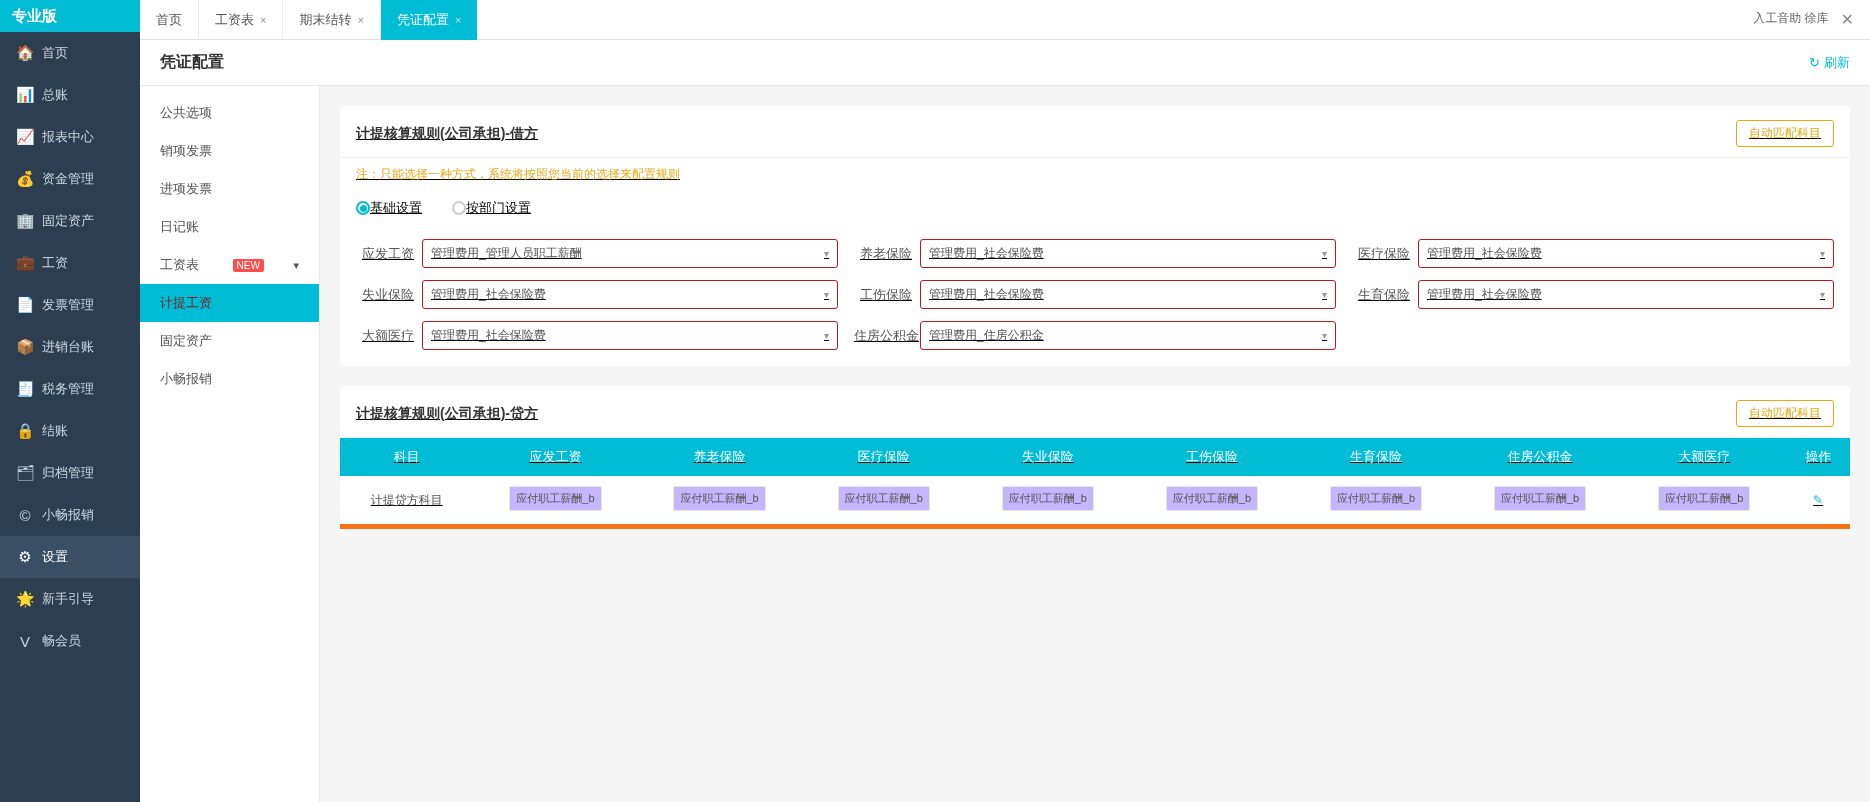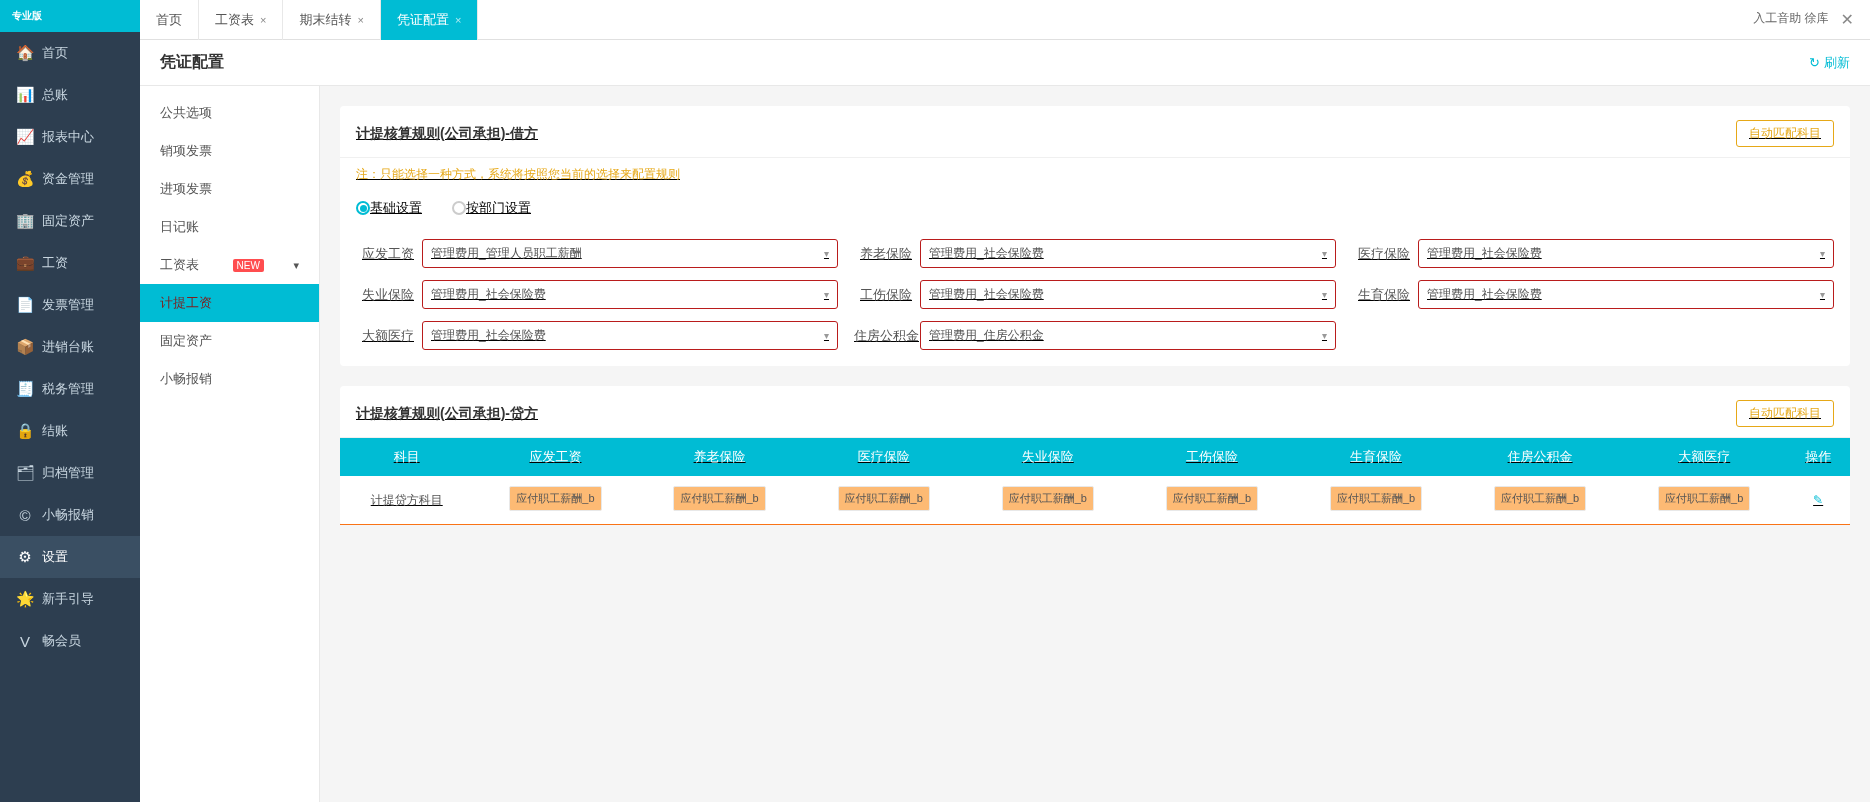--- a/index.html
+++ b/index.html
@@ -11,21 +11,21 @@
       background: #2d3e50;
       display: flex;
       flex-direction: column;
       color: #c8d6e0;
       flex-shrink: 0;
       height: 100%;
     }
     .sidebar-logo {
       background: #00bcd4;
       padding: 8px 12px;
-      font-size: 10px;
+      font-size: 15px;
       color: #fff;
       font-weight: bold;
       height: 32px;
       display: flex;
       align-items: center;
       font-family: Liberation Mono, monospace;
     }
     .sidebar-item {
       display: flex;
       align-items: center;
@@ -279,35 +279,35 @@
       background: #00bcd4;
       color: #fff;
     }
     .voucher-table thead th {
       padding: 10px 8px;
       text-align: center;
       font-size: 13px;
       font-weight: normal;
     }
     .voucher-table tbody tr {
-      border-bottom: 1px solid #f97316;
+      border-bottom: 5px solid #f97316;
       margin-top: 32px;
     }
     .voucher-table tbody td {
       padding: 10px 8px;
       text-align: center;
       font-size: 12px;
       color: #555;
     }
     .edit-icon {
       color: #00bcd4;
       cursor: pointer;
     }
     .cell-value {
-      background: #fdba74;
+      background: #c4b5fd;
       border: 1px solid #e8e8e8;
       border-radius: 2px;
       padding: 4px 6px;
       font-size: 11px;
       color: #555;
       display: inline-block;
       max-width: 100px;
       overflow: hidden;
       text-overflow: ellipsis;
       white-space: nowrap;

